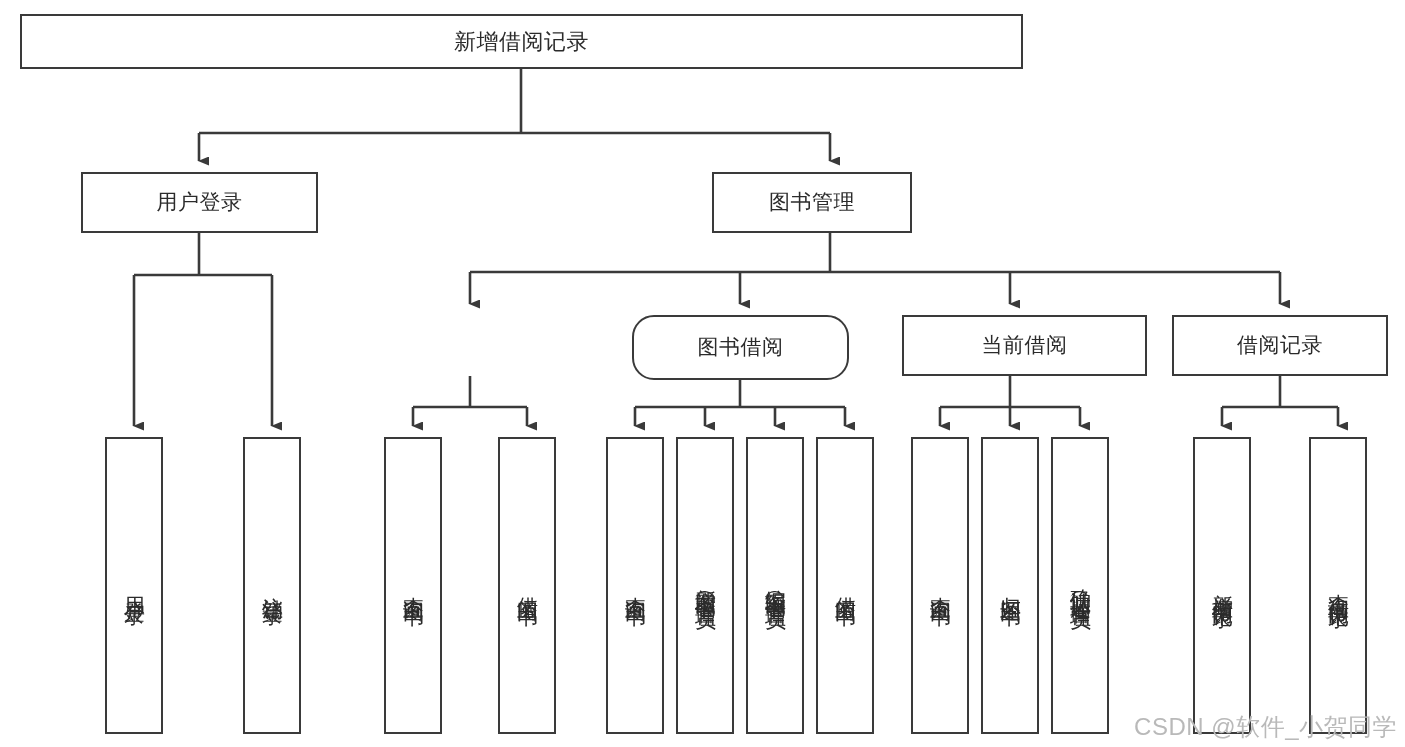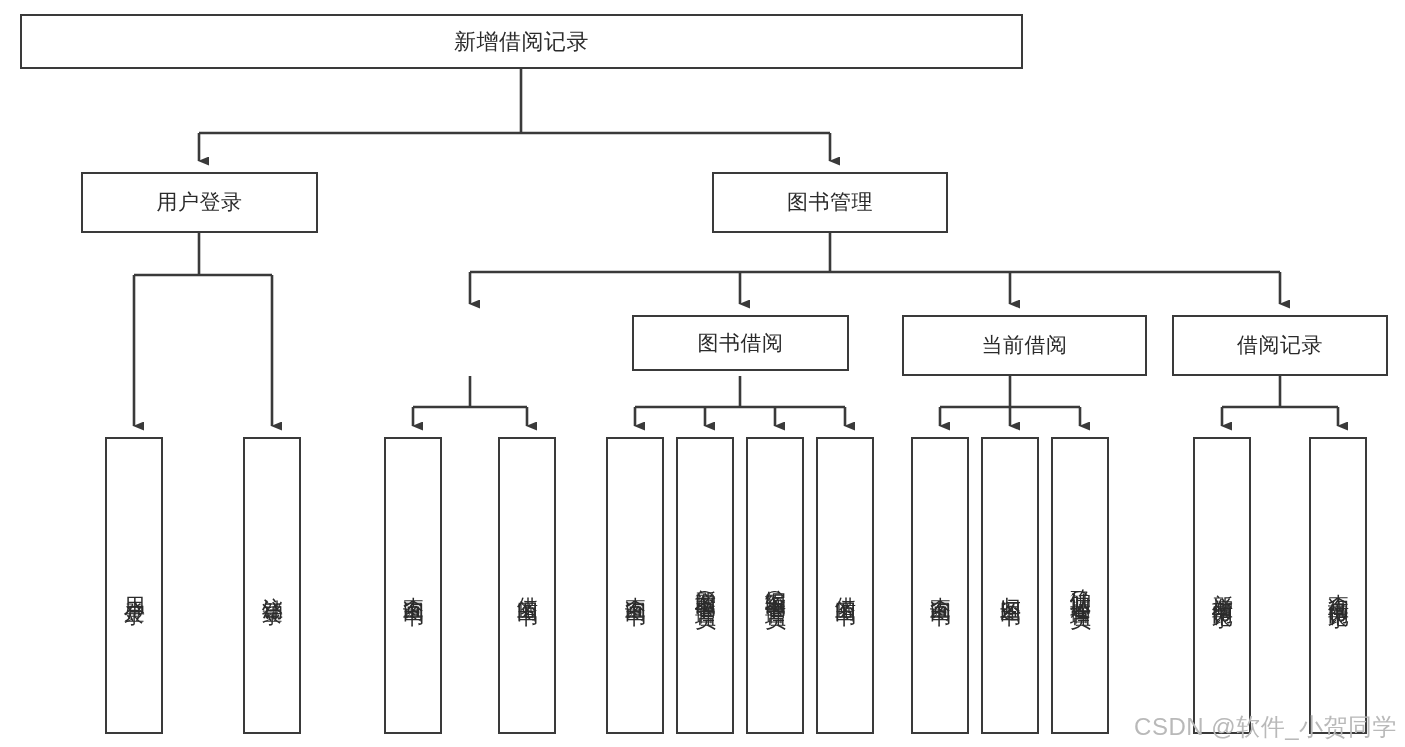--- a/index.html
+++ b/index.html
@@ -115,25 +115,25 @@
     </g>
   </svg>
 
   <div class="node root" style="left:20px; top:14px; width:1003px; height:55px;">
     <span class="node-label">新增借阅记录</span>
   </div>
 
   <div class="node" style="left:81px; top:172px; width:237px; height:61px;">
     <span class="node-label">用户登录</span>
   </div>
-  <div class="node" style="left:712px; top:172px; width:236px; height:61px;">
+  <div class="node" style="left:712px; top:172px; width:200px; height:61px;">
     <span class="node-label">图书管理</span>
   </div>
 
-  <div class="node" style="left:632px; top:315px; width:217px; height:56px;">
+  <div class="node" style="left:632px; top:315px; width:217px; height:65px;border-radius:22px;">
     <span class="node-label">图书借阅</span>
   </div>
   <div class="node" style="left:902px; top:315px; width:245px; height:61px;">
     <span class="node-label">当前借阅</span>
   </div>
   <div class="node" style="left:1172px; top:315px; width:216px; height:61px;">
     <span class="node-label">借阅记录</span>
   </div>
 
   <div class="node vertical" style="left:105px; top:437px; width:58px; height:297px;">

